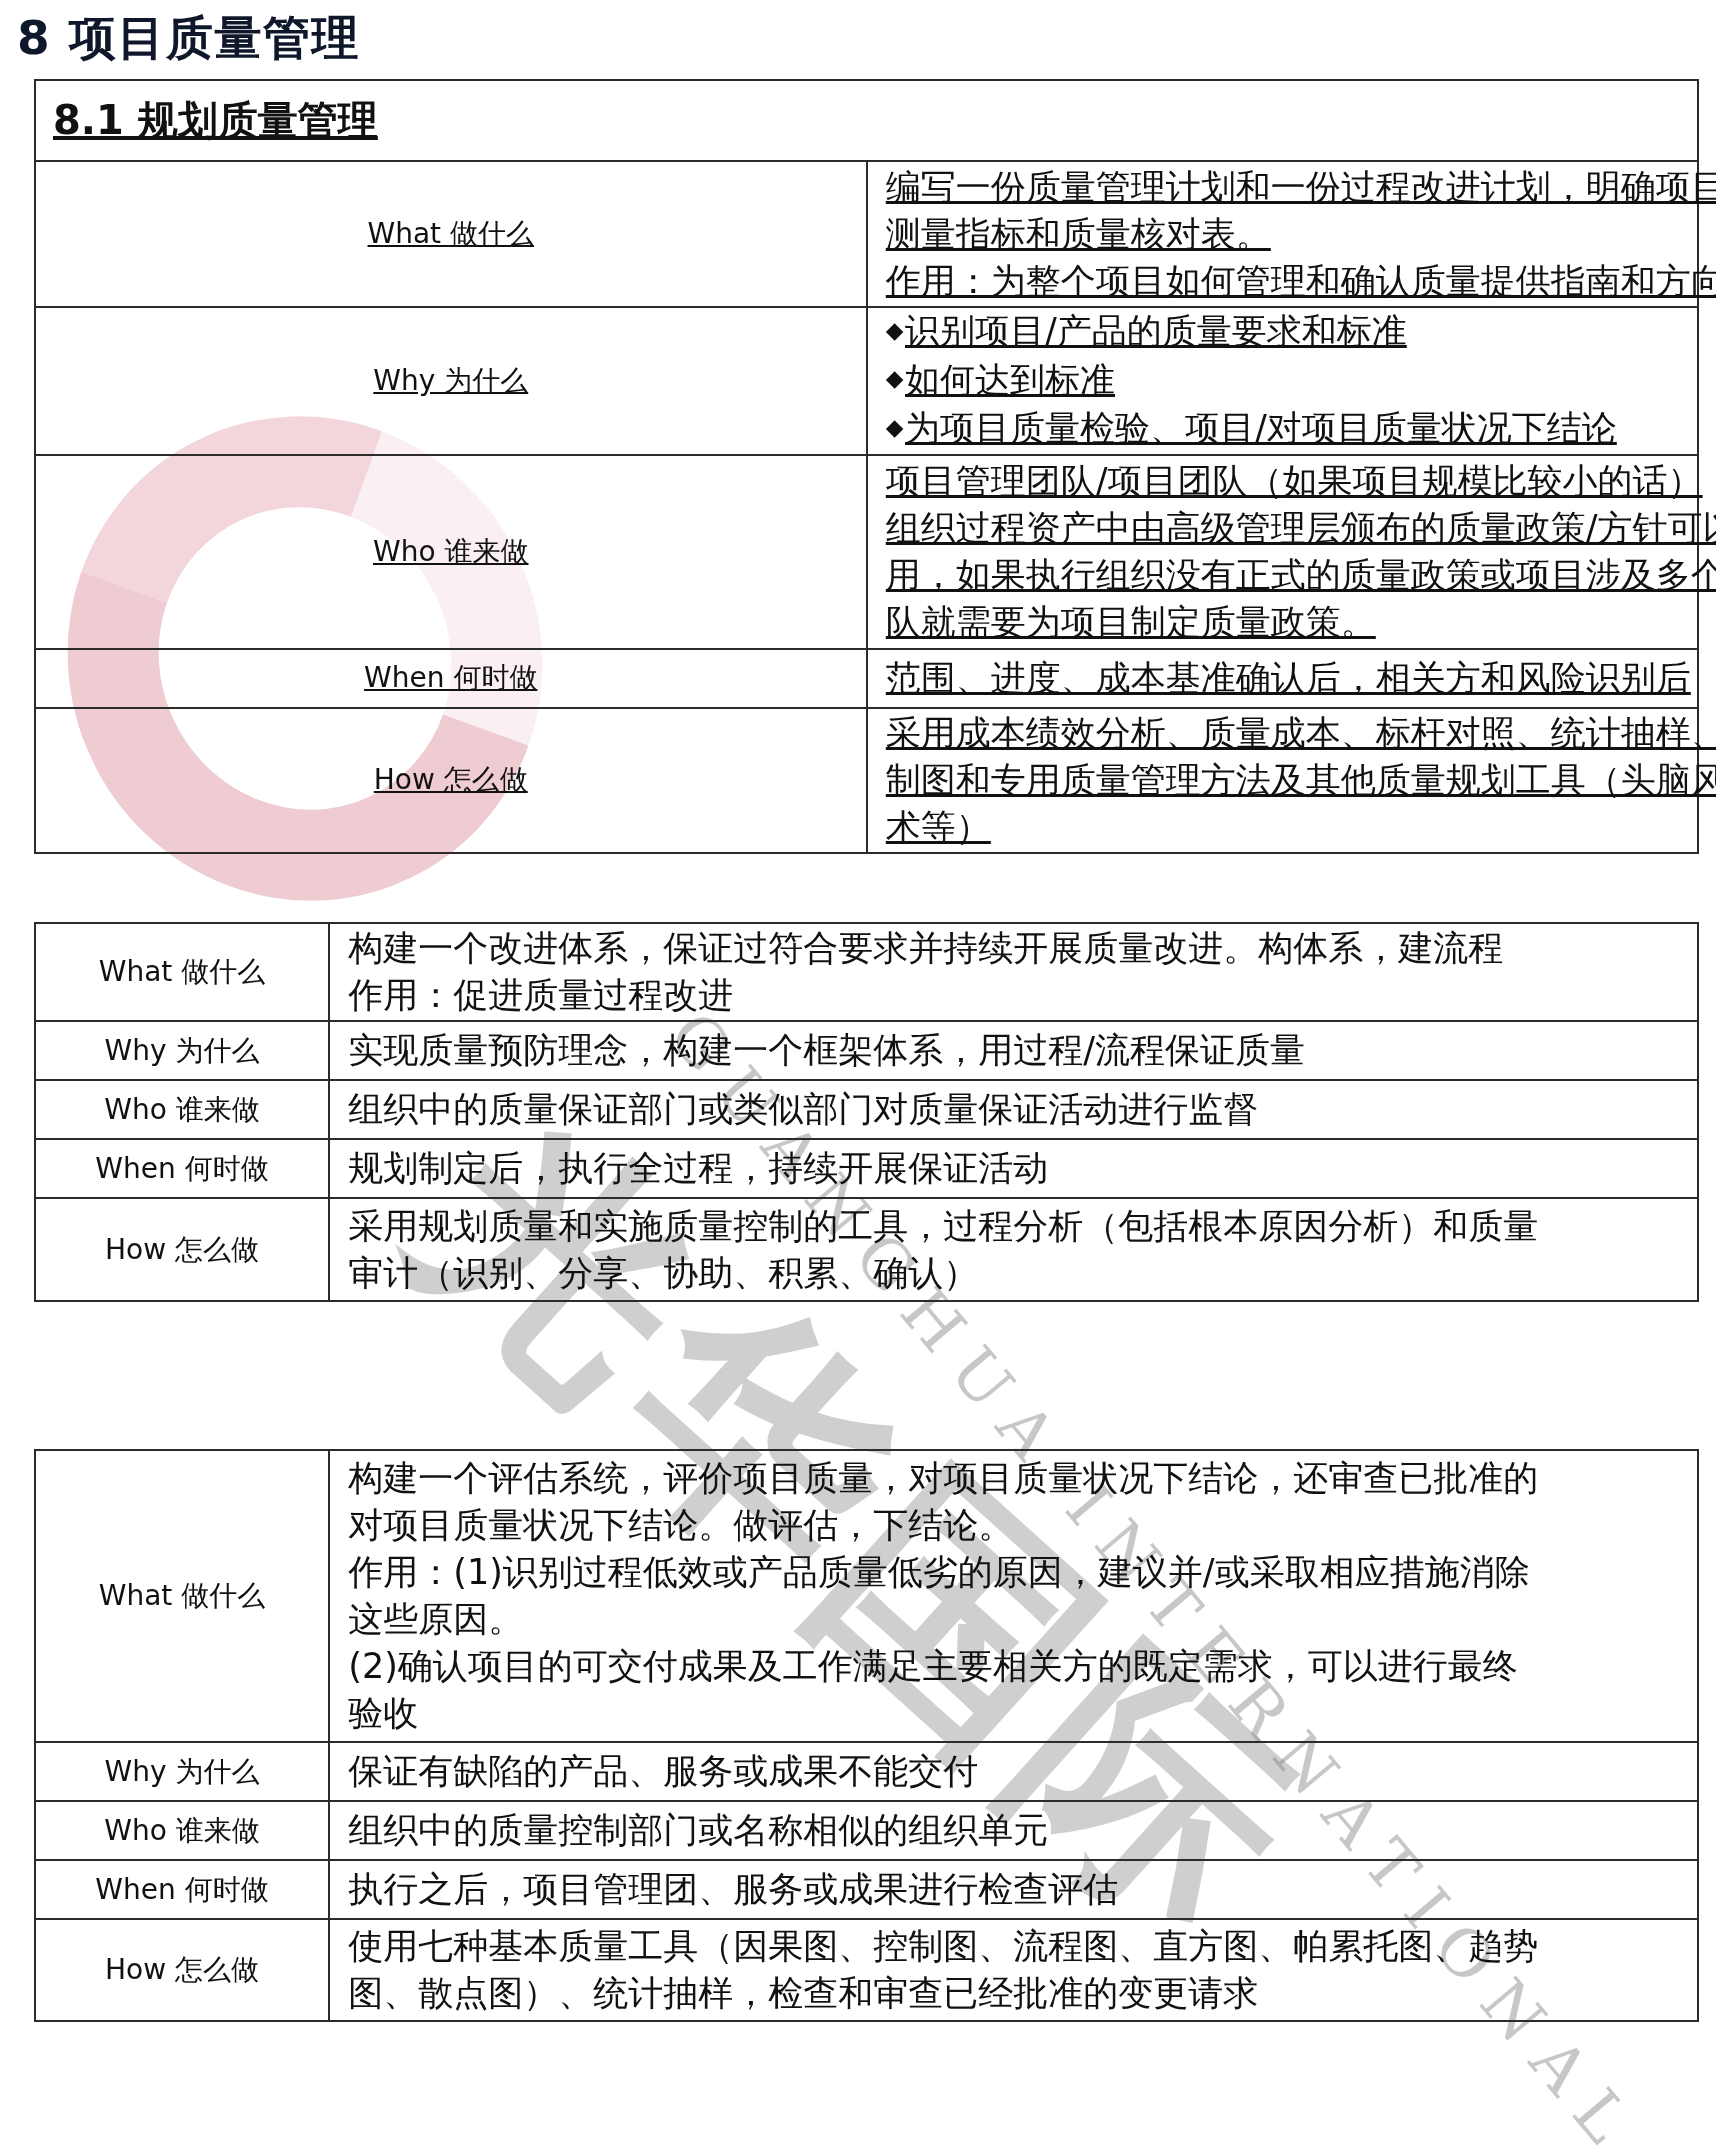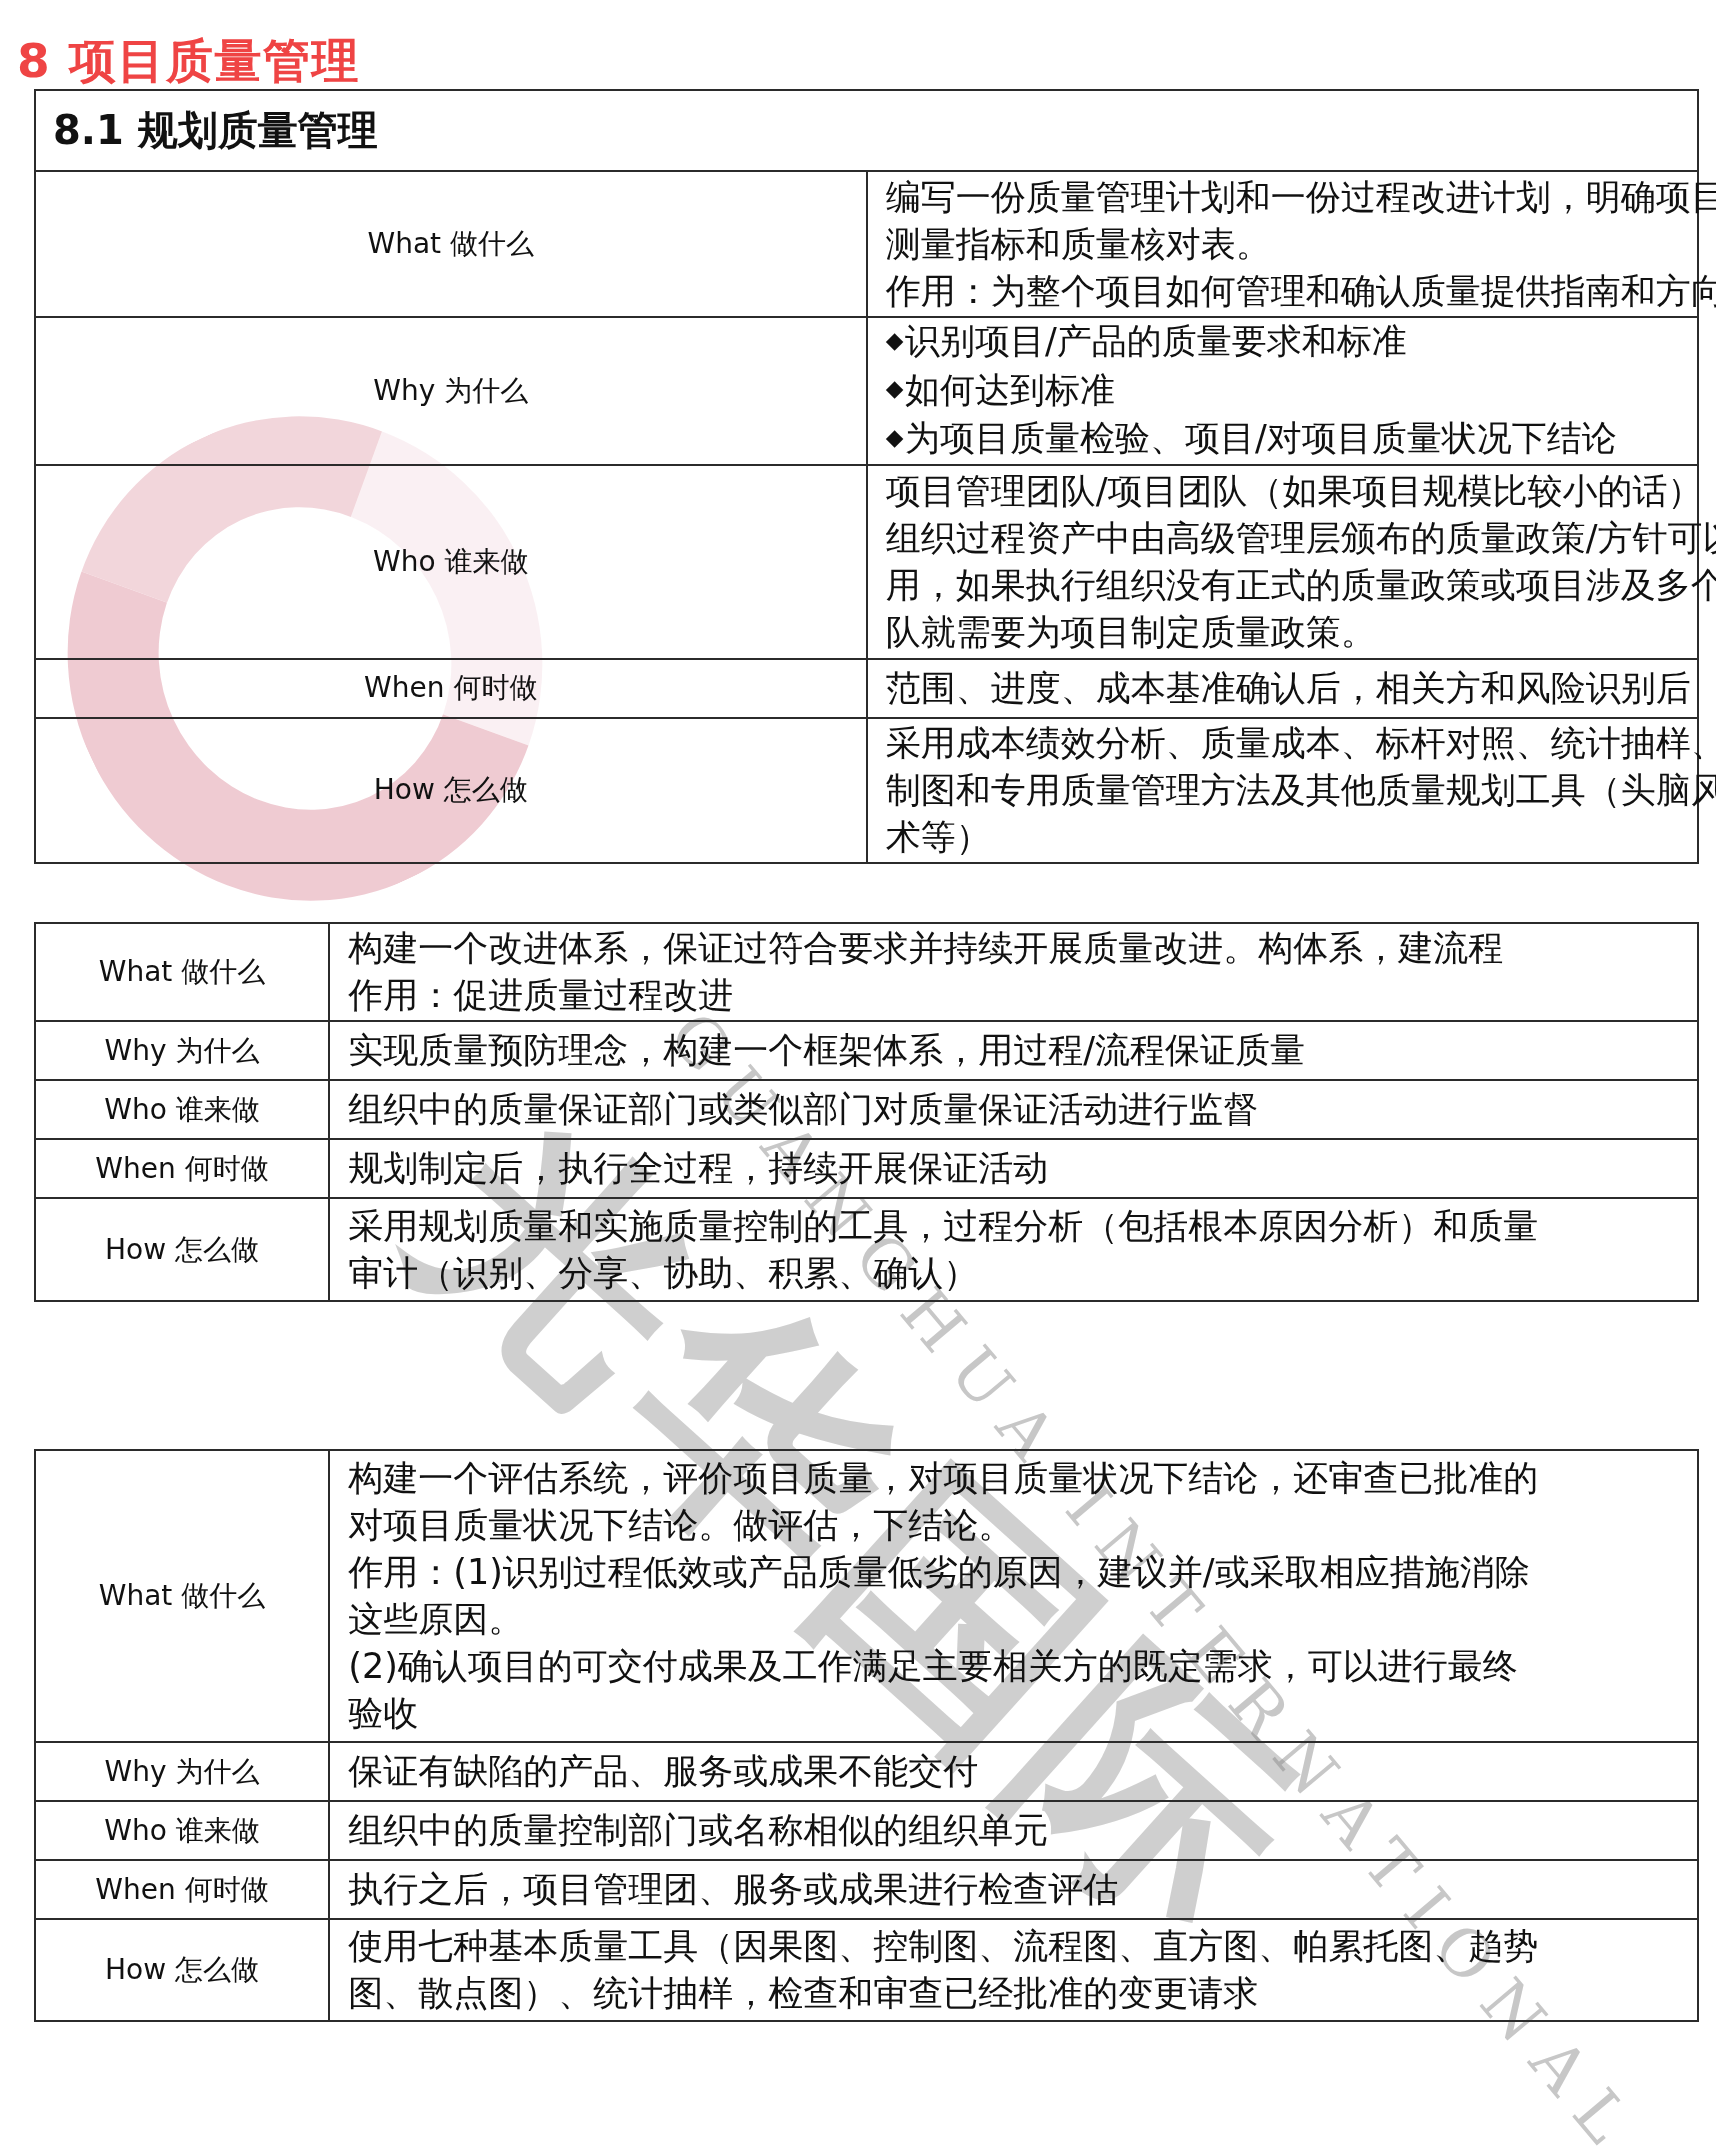--- a/index.html
+++ b/index.html
@@ -2,23 +2,23 @@
 <html style="font-size:12.2px"><head>
 <meta charset="utf-8">
 <style>
   html, body { margin: 0; padding: 0; background: #ffffff; }
   body {
     width: 1717px; height: 2151px; position: relative; overflow: hidden;
     font-family: "DejaVu Sans", "Liberation Sans", sans-serif;
     color: #111111;
   }
   .page-title {
-    position: absolute; left: 17px; top: 30px;
+    position: absolute; left: 17px; top: 7px;
     font-size: 47px; line-height: 61px; font-weight: bold;
-    color: #ef4444; letter-spacing: 1.5px; white-space: nowrap;
+    color: #0f172a; letter-spacing: 1.5px; white-space: nowrap;
   }
   .watermark-ring {
     position: absolute; left: 69px; top: 415px; width: 472px; height: 487px;
     border-radius: 50%;
     border: 91px solid rgba(214, 120, 138, 0.38);
     border-top-color: rgba(214, 120, 138, 0.30);
     border-right-color: rgba(214, 120, 138, 0.10);
     box-sizing: border-box; transform: rotate(-25deg);
     z-index: 0; pointer-events: none;
   }
@@ -48,21 +48,21 @@
   }
   .label-cell {
     width: 292px; text-align: center; font-size: 28px; white-space: nowrap;
   }
   .content-cell {
     font-size: 35px; line-height: 47px; padding: 0 15.2px 0 18.3px !important;
     text-align: left;
   }
   .line { display: block; white-space: nowrap; }
   .bullet { display: inline-block; font-size: 23px; vertical-align: middle; margin-right: 1.5px; position: relative; top: -3px; }
-  #t1 { top: 89px; }
+  #t1 { top: 79px; text-decoration: underline; }
   #t2 { top: 922px; }
   #t3 { top: 1449px; }
 </style>
 </head>
 <body>
 
 <div class="page-title">8  项目质量管理</div>
 
 <div class="watermark-ring"></div>
 <div class="watermark-brand">光华国际</div>

